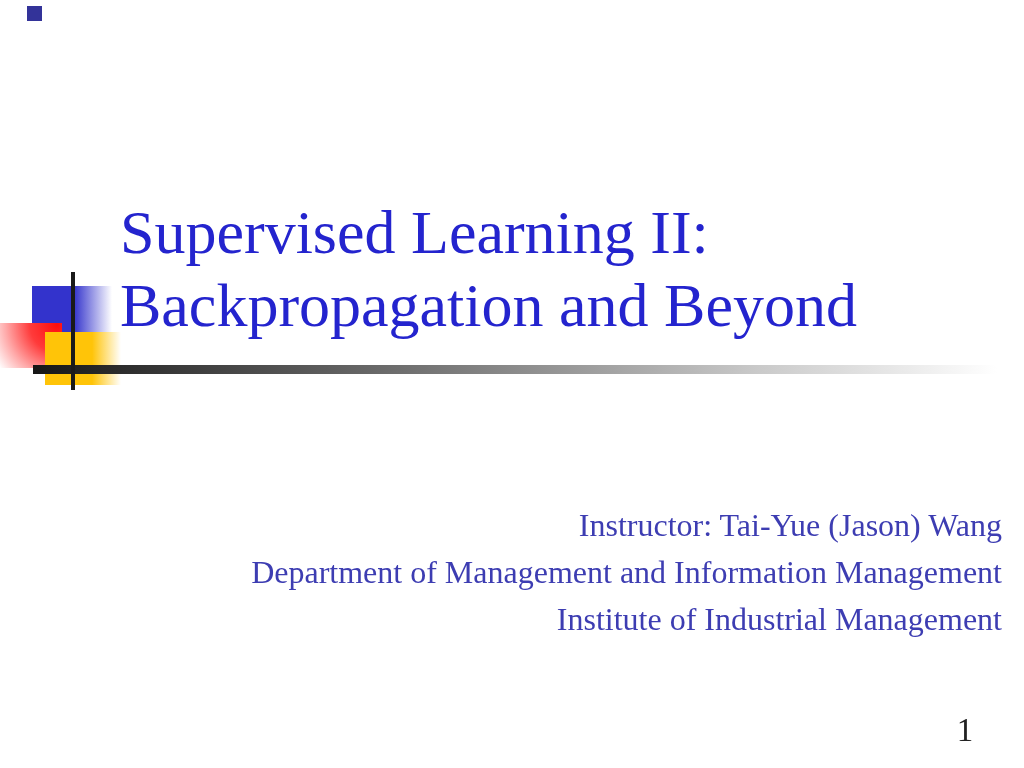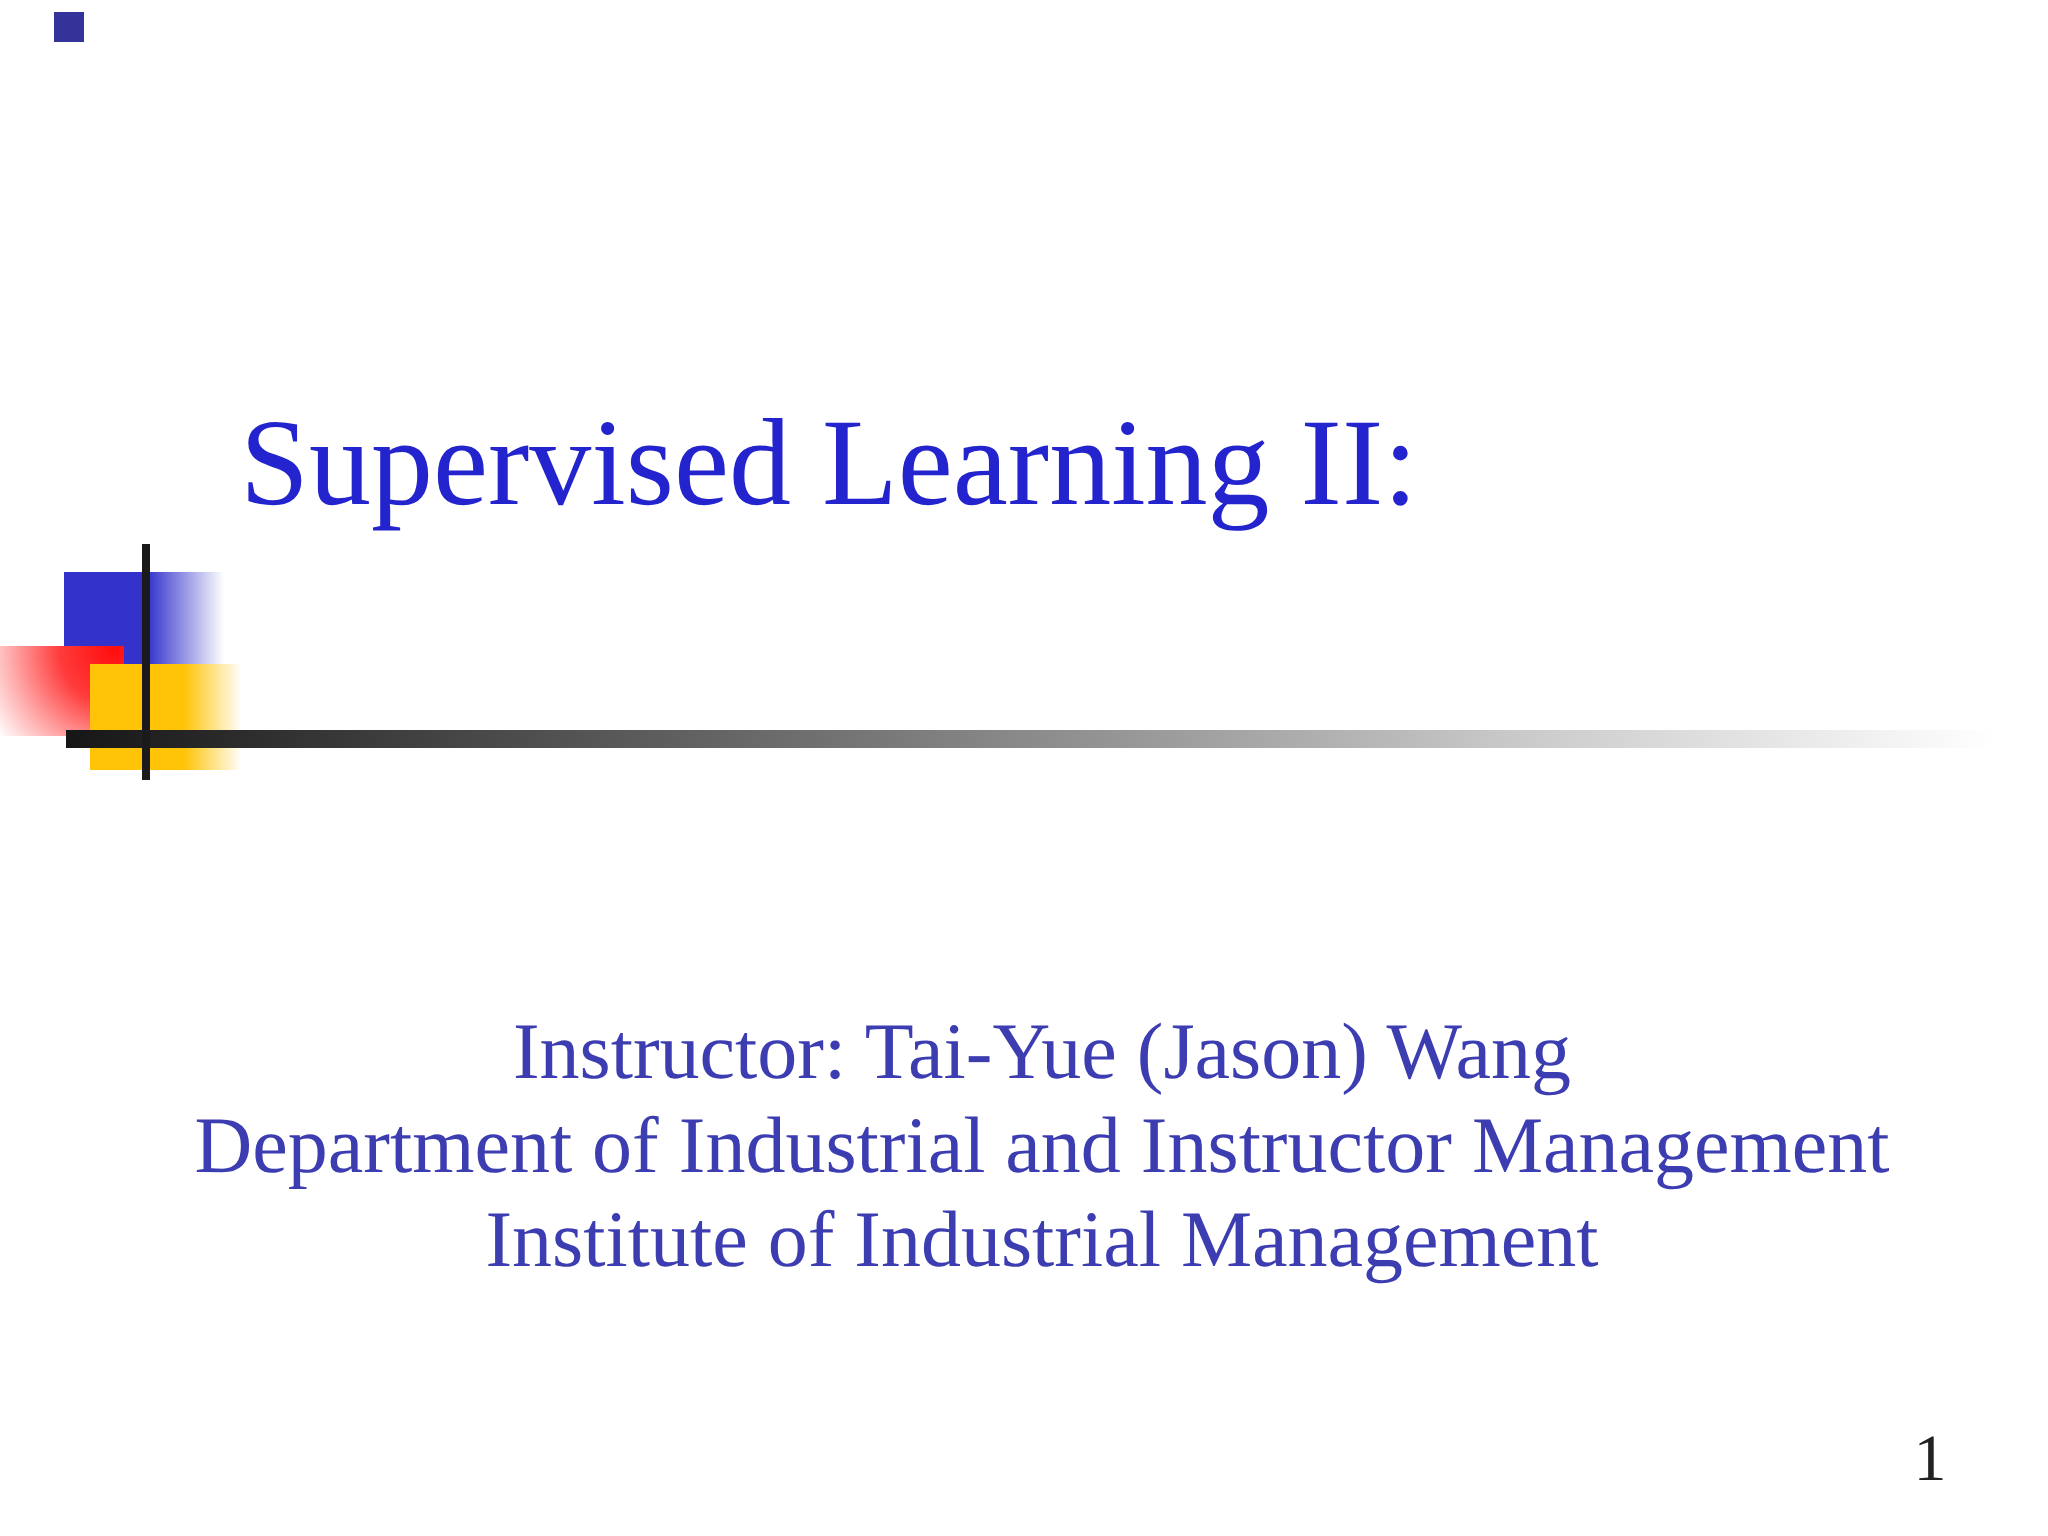--- a/index.html
+++ b/index.html
@@ -87,22 +87,22 @@
     font-weight: normal;
     z-index: 7;
     white-space: nowrap;
   }
 
   .subtitle {
     position: absolute;
     left: 40px;
     top: 502px;
     width: 962px;
-    text-align: center;
-    font-size: 40px;
+    text-align: right;
+    font-size: 32px;
     line-height: 47px;
     color: #3d3db2;
     z-index: 7;
   }
 
   .pagenum {
     position: absolute;
     left: 938px;
     top: 712px;
     width: 54px;
@@ -120,23 +120,24 @@
   <div class="corner-sq"></div>
 
   <div class="blue-sq"></div>
   <div class="red-sq"></div>
   <div class="yellow-sq"></div>
   <div class="hbar"></div>
   <div class="vline"></div>
 
   <div class="title">
     <div>Supervised Learning II:</div>
+    <div>Backpropagation and Beyond</div>
   </div>
 
   <div class="subtitle">
     <div>Instructor: Tai-Yue (Jason) Wang</div>
-    <div>Department of Industrial and Instructor Management</div>
+    <div>Department of Management and Information Management</div>
     <div>Institute of Industrial Management</div>
   </div>
 
   <div class="pagenum">1</div>
 
 </div>
 
 </body></html>

